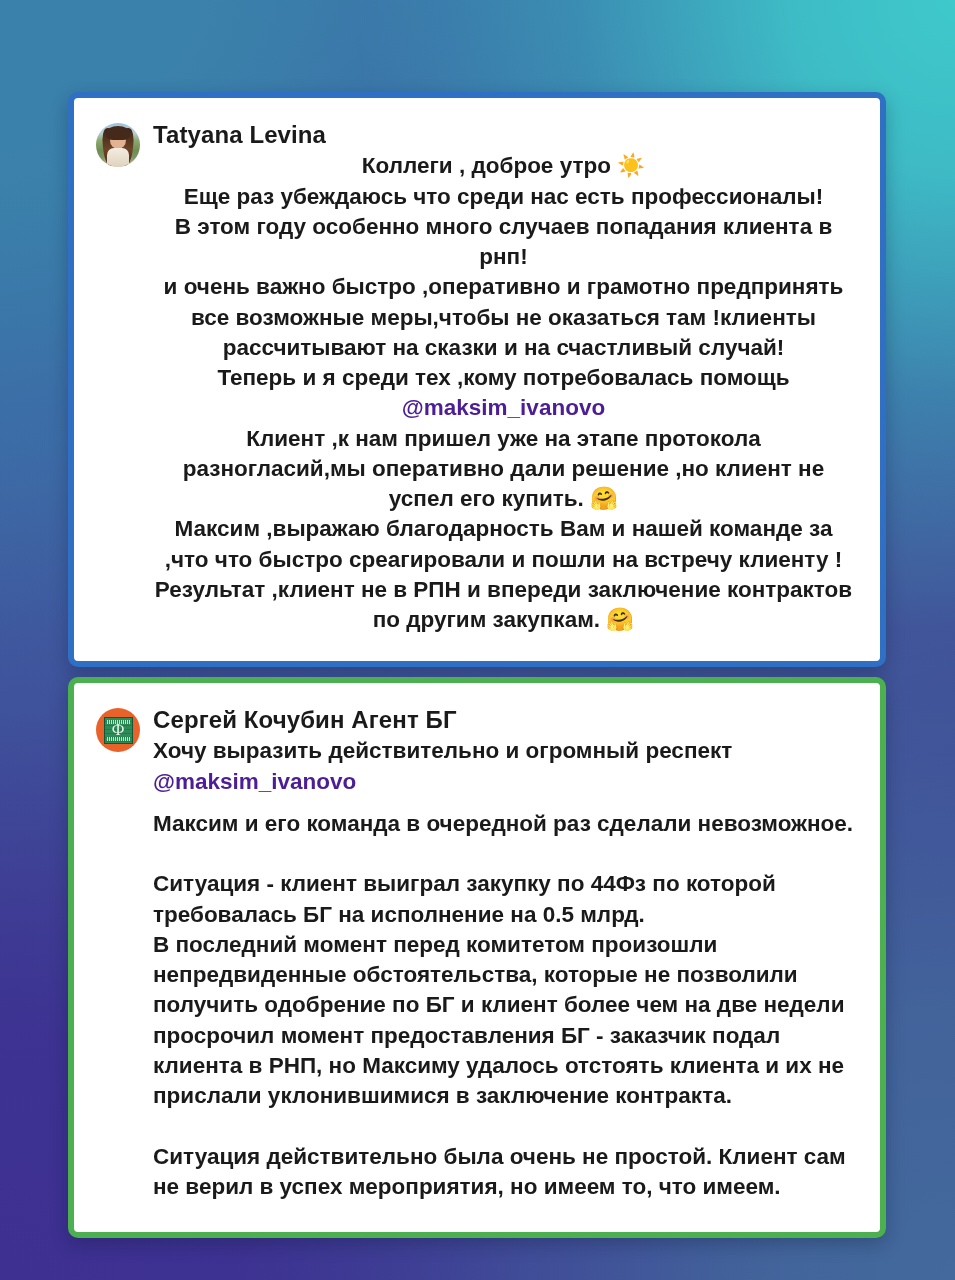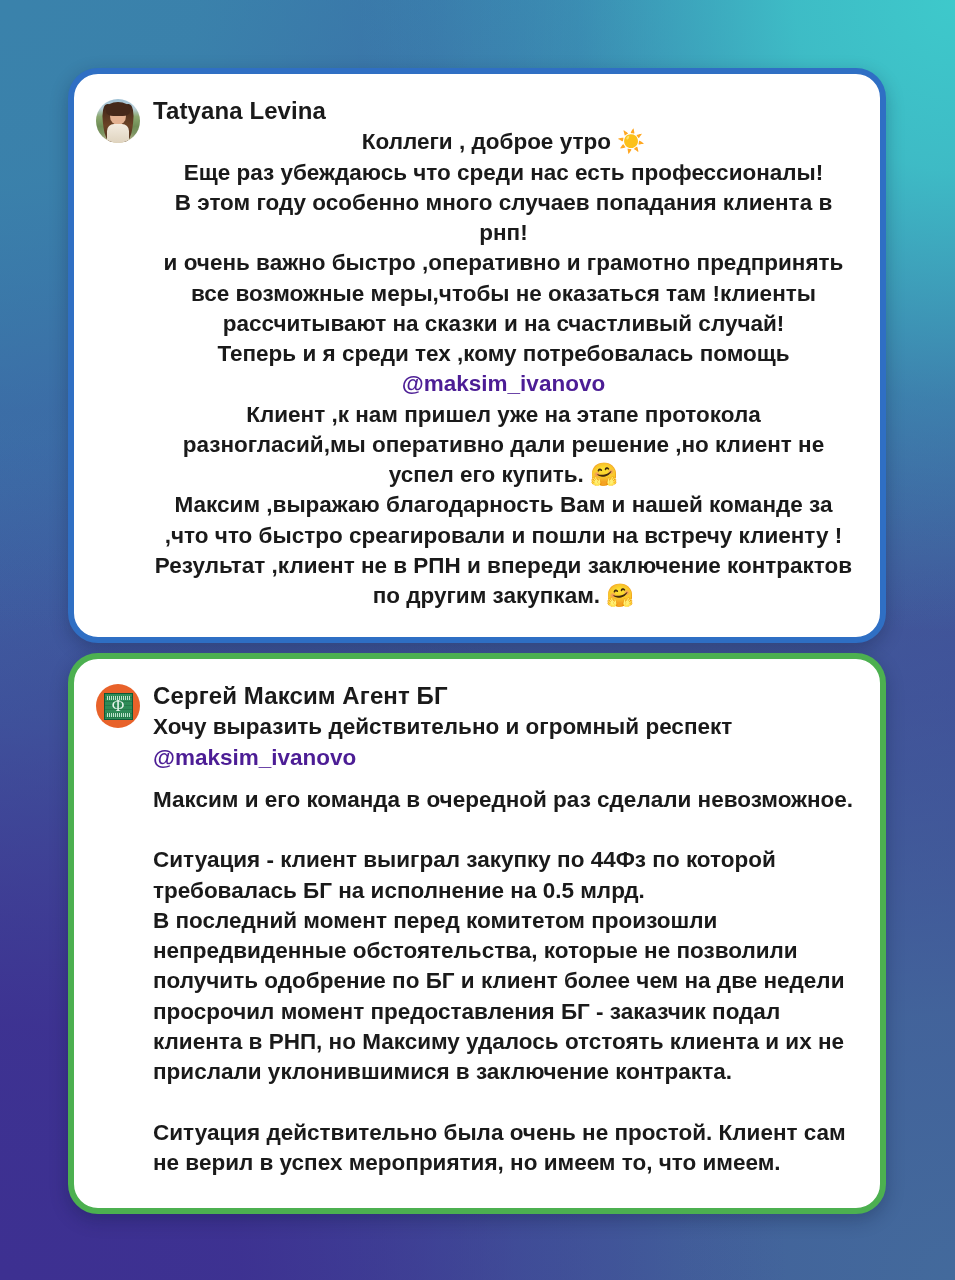--- a/index.html
+++ b/index.html
@@ -30,22 +30,23 @@
   .page {
     position: absolute;
     inset: 0;
   }
 
   
   .card {
     position: absolute;
     box-sizing: border-box;
     background: #ffffff;
-    border-radius: 30px;
+    border-radius: 10px;
     box-shadow: 0 6px 18px rgba(10, 20, 50, 0.28);
+    margin-top: 24px;
   }
   .card--blue {
     left: 68px;
     top: 68px;
     width: 818px;
     border: 6px solid #2f6fc4;
     padding: 22px 26px 26px 22px;
   }
   .card--green {
     left: 68px;
@@ -224,21 +225,21 @@
   <div class="card card--green" style="border-color: rgb(76, 176, 80);">
     <div class="post-head">
 
       <div class="avatar avatar--emblem">
         <div class="note">
           <span>Ф</span>
         </div>
       </div>
 
       <div class="head-col">
-        <div class="author">Сергей Максим Агент БГ</div>
+        <div class="author">Сергей Кочубин Агент БГ</div>
         <div class="body-text"><span>Хочу выразить действительно и огромный респект
 </span><span class="mention">@maksim_ivanovo</span></div>
       </div>
     </div>
 
     <div class="body-text body-block">Максим и его команда в очередной раз сделали невозможное.
 
 Ситуация - клиент выиграл закупку по 44Фз по которой требовалась БГ на исполнение на 0.5 млрд.
 В последний момент перед комитетом произошли непредвиденные обстоятельства, которые не позволили получить одобрение по БГ и клиент более чем на две недели просрочил момент предоставления БГ - заказчик подал клиента в РНП, но Максиму удалось отстоять клиента и их не прислали уклонившимися в заключение контракта.
 

